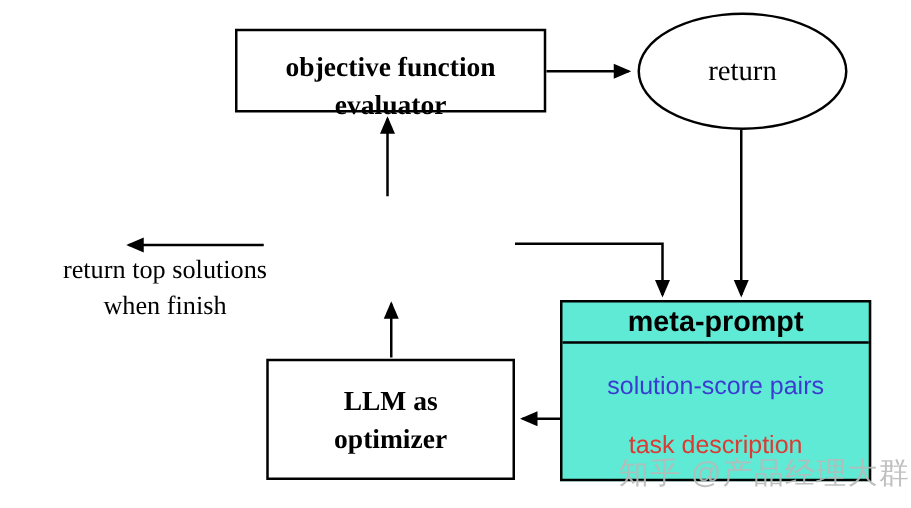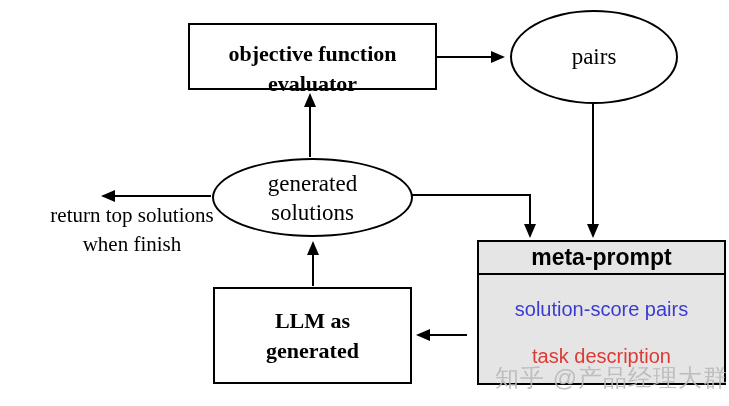--- a/index.html
+++ b/index.html
@@ -38,22 +38,22 @@
 
   #scores-ellipse{left:510px;top:10px;width:168px;height:94px;}
 
   #gensol-ellipse{left:212px;top:158px;width:201px;height:79px;}
   #gensol-ellipse .inner{width:130px;line-height:29px;}
 
   #llm-box{left:213px;top:287px;width:199px;height:97px;}
   #llm-box .inner{width:140px;}
 
   #meta-box{
-    position:absolute;left:477px;top:240px;width:249px;height:145px;
-    box-sizing:border-box;border:2px solid #000;background:#e5e5e5;
+    position:absolute;left:448px;top:240px;width:249px;height:145px;
+    box-sizing:border-box;border:2px solid #000;background:#5eead4;
     font-family:"Liberation Sans", sans-serif;
   }
   #meta-title{
     box-sizing:border-box;
     height:33px;border-bottom:2px solid #000;
     display:flex;align-items:center;justify-content:center;
     font-weight:bold;font-size:23px;
   }
   .meta-item{
     text-align:center;font-size:20px;line-height:24px;
@@ -93,29 +93,26 @@
     <path d="M211 196 H103" fill="none" stroke="#000" stroke-width="2" marker-end="url(#arrow)"></path>
     <path d="M313 286 V243" fill="none" stroke="#000" stroke-width="2" marker-end="url(#arrow)"></path>
     <path d="M467 335 H418" fill="none" stroke="#000" stroke-width="2" marker-end="url(#arrow)"></path>
   </svg>
 
   <div id="evaluator-box" class="node-box">
     <div class="inner bold-serif">objective function evaluator</div>
   </div>
 
   <div id="scores-ellipse" class="node-ellipse">
-    <div class="serif-label">pairs</div>
+    <div class="serif-label">return</div>
   </div>
 
-  <div id="gensol-ellipse" class="node-ellipse">
-    <div class="inner serif-label">generated solutions</div>
-  </div>
 
   <div id="llm-box" class="node-box">
-    <div class="inner bold-serif">LLM as generated</div>
+    <div class="inner bold-serif">LLM as optimizer</div>
   </div>
 
   <div id="meta-box">
     <div id="meta-title">meta-prompt</div>
     <div id="meta-item-pairs" class="meta-item">solution-score pairs</div>
     <div id="meta-item-task" class="meta-item">task description</div>
   </div>
 
   <div id="return-note">return top solutions when finish</div>
 

